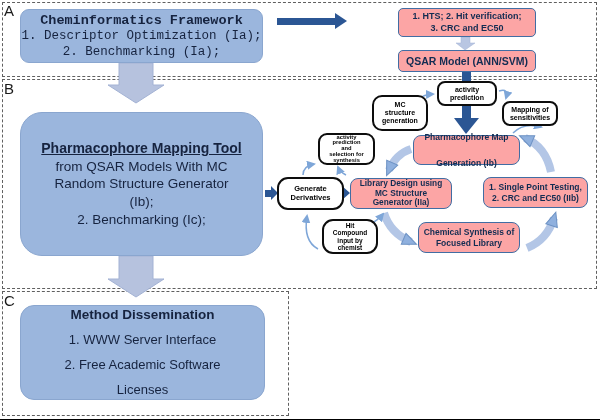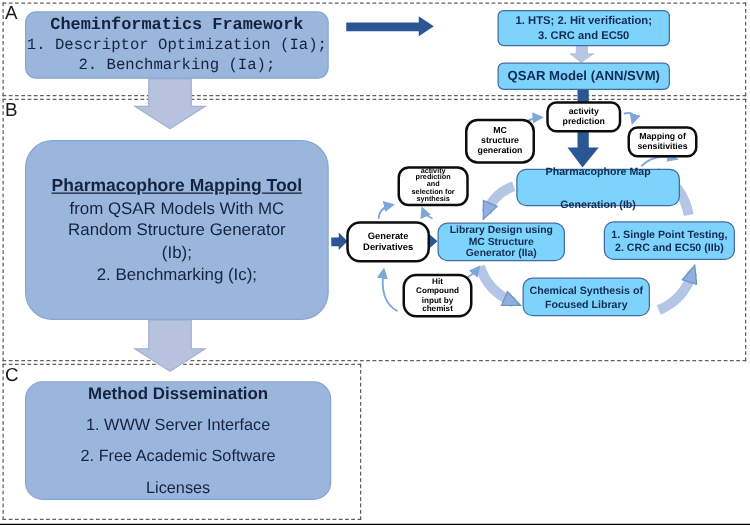--- a/index.html
+++ b/index.html
@@ -7,32 +7,32 @@
     position:relative;width:600px;height:420px;background:#fff;overflow:hidden;
     font-family:"Liberation Sans",sans-serif;box-sizing:border-box;border-bottom:1px solid #000;
   }
   .sec{position:absolute;border:1px dashed #606060;z-index:0;}
   .seclabel{position:absolute;font-size:15px;color:#1a1a1a;z-index:3;line-height:1;}
   svg.arrows{position:absolute;left:0;top:0;z-index:1;pointer-events:none;}
   .box{position:absolute;z-index:2;display:flex;flex-direction:column;justify-content:center;
        align-items:center;text-align:center;box-sizing:border-box;}
   .bigbox{background:#9bb6dd;border:1px solid #8aa6cf;color:#16233f;}
   .bb-title{font-weight:700;}
-  .blue{background:#7dd3fc;border:1px solid #416da3;color:#122c52;font-weight:700;}
+  .blue{background:#fca5a5;border:1px solid #416da3;color:#122c52;font-weight:700;}
   .white{background:#fff;border:2px solid #0d0d0d;color:#000;font-weight:700;}
   
   #box-a1{left:20px;top:9px;width:243px;height:54px;border-radius:9px;font-size:12.5px;line-height:1.26;font-family:Liberation Mono, monospace;}
   #box-a1 .bb-title{font-size:13.5px;}
   #box-a2{left:398px;top:8px;width:138px;height:29px;border-radius:5px;font-size:9px;line-height:1.25;}
   #box-a3{left:398px;top:50px;width:138px;height:22px;border-radius:5px;font-size:10.5px;}
   #box-b1{left:20px;top:112px;width:243px;height:144px;border-radius:22px;font-size:13.5px;line-height:1.32;}
   #box-b1 .bb-title{font-size:14px;text-decoration:underline;}
   #box-c1{left:20px;top:305px;width:245px;height:95px;border-radius:14px;font-size:13px;line-height:1.3;justify-content:space-between;}
   #box-c1 .bb-title{font-size:13.5px;}
-  #box-pm{left:413px;top:135px;width:131px;height:30px;border-radius:8px;font-size:8.5px;line-height:1.2;gap:16px;}
+  #box-pm{left:413px;top:135px;width:107px;height:30px;border-radius:8px;font-size:8.5px;line-height:1.2;gap:16px;}
   #box-sp{left:483px;top:177px;width:105px;height:31px;border-radius:8px;font-size:8.5px;line-height:1.2;}
   #box-cs{left:418px;top:222px;width:102px;height:31px;border-radius:8px;font-size:8.5px;line-height:1.2;}
   #box-ld{left:350px;top:178px;width:102px;height:31px;border-radius:8px;font-size:8.3px;line-height:1.15;}
   #box-act{left:437px;top:81px;width:60px;height:25px;border-radius:8px;font-size:7px;line-height:1.08;}
   #box-mc{left:372px;top:95px;width:56px;height:36px;border-radius:10px;font-size:7px;line-height:1.1;}
   #box-map{left:502px;top:101px;width:56px;height:25px;border-radius:8px;font-size:7px;line-height:1.08;}
   #box-apsfs{left:318px;top:133px;width:57px;height:32px;border-radius:9px;font-size:5.8px;line-height:1.0;}
   #box-gd{left:277px;top:177px;width:67px;height:33px;border-radius:11px;border-width:2.5px;font-size:7.5px;line-height:1.15;}
   #box-hit{left:322px;top:219px;width:56px;height:35px;border-radius:11px;border-width:2.5px;font-size:6.5px;line-height:1.08;}
   #sec-a{left:2px;top:2px;width:593px;height:73px;}

